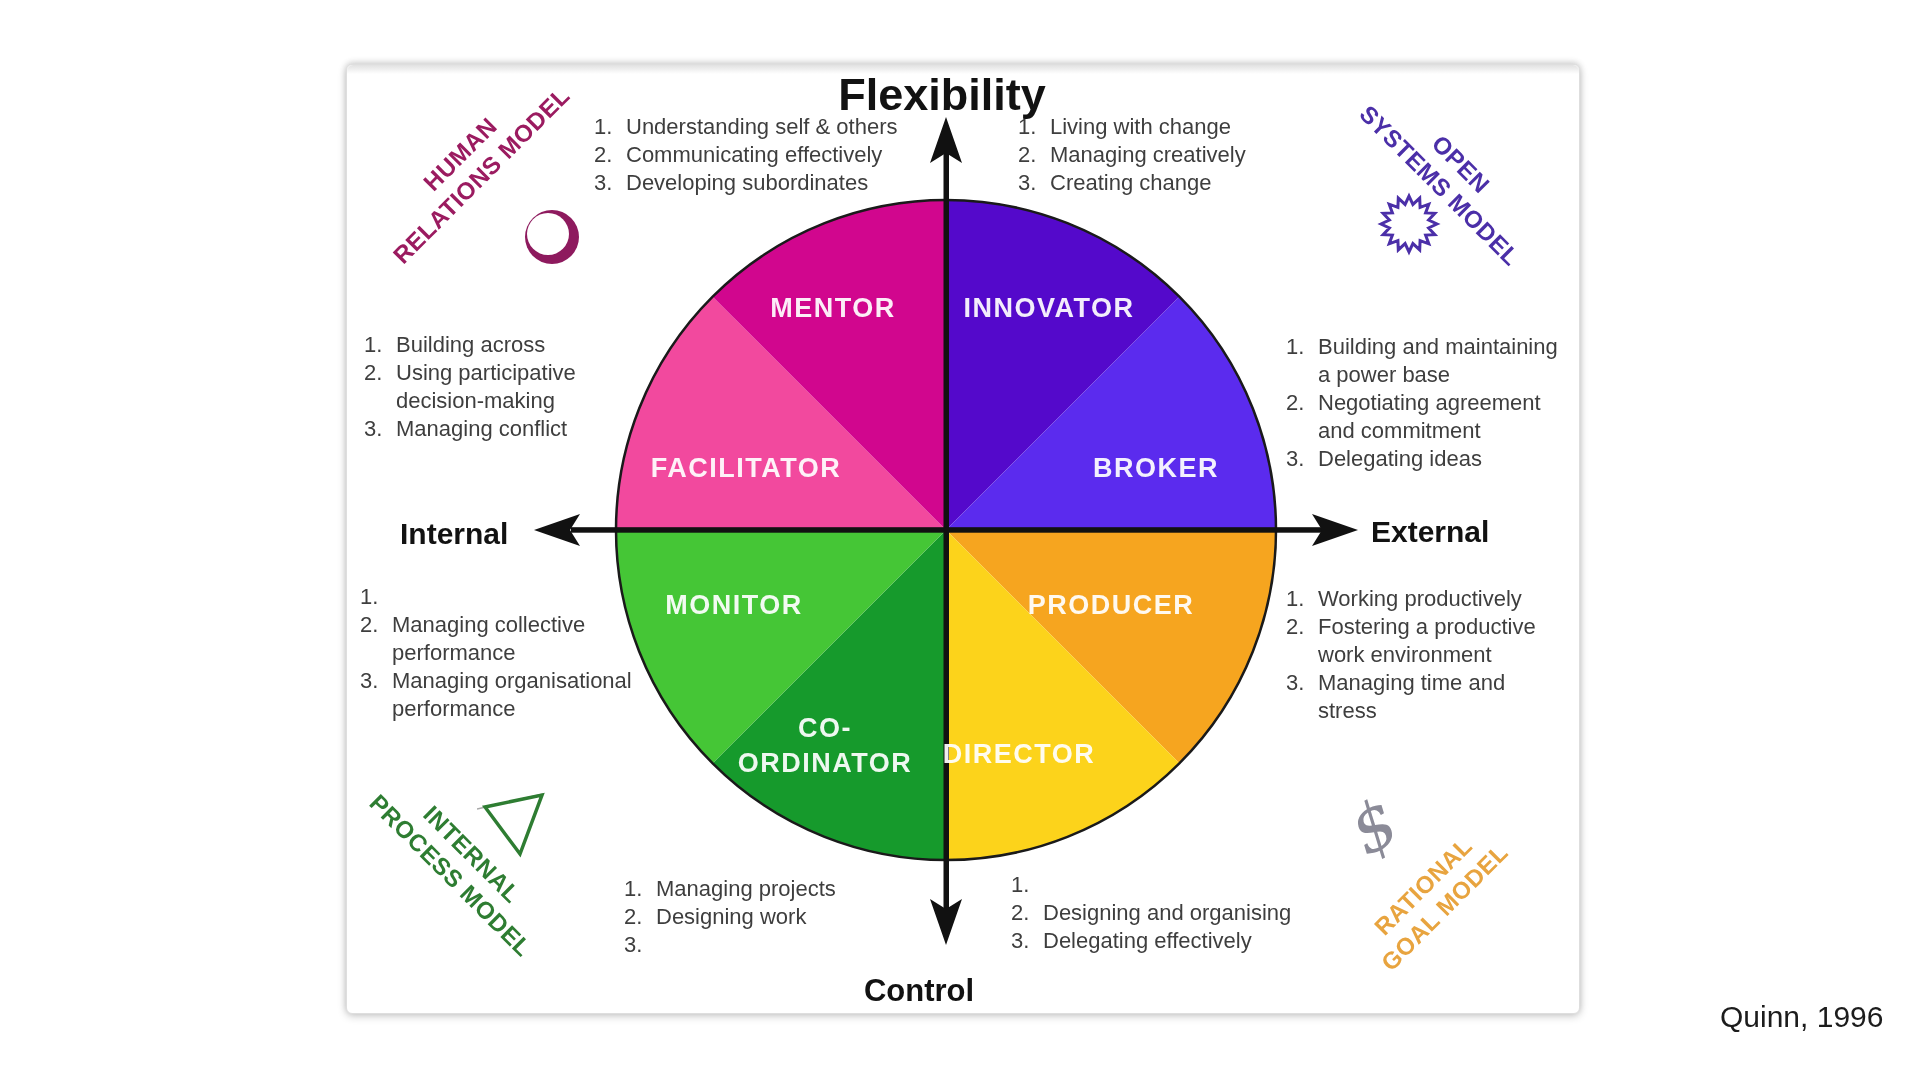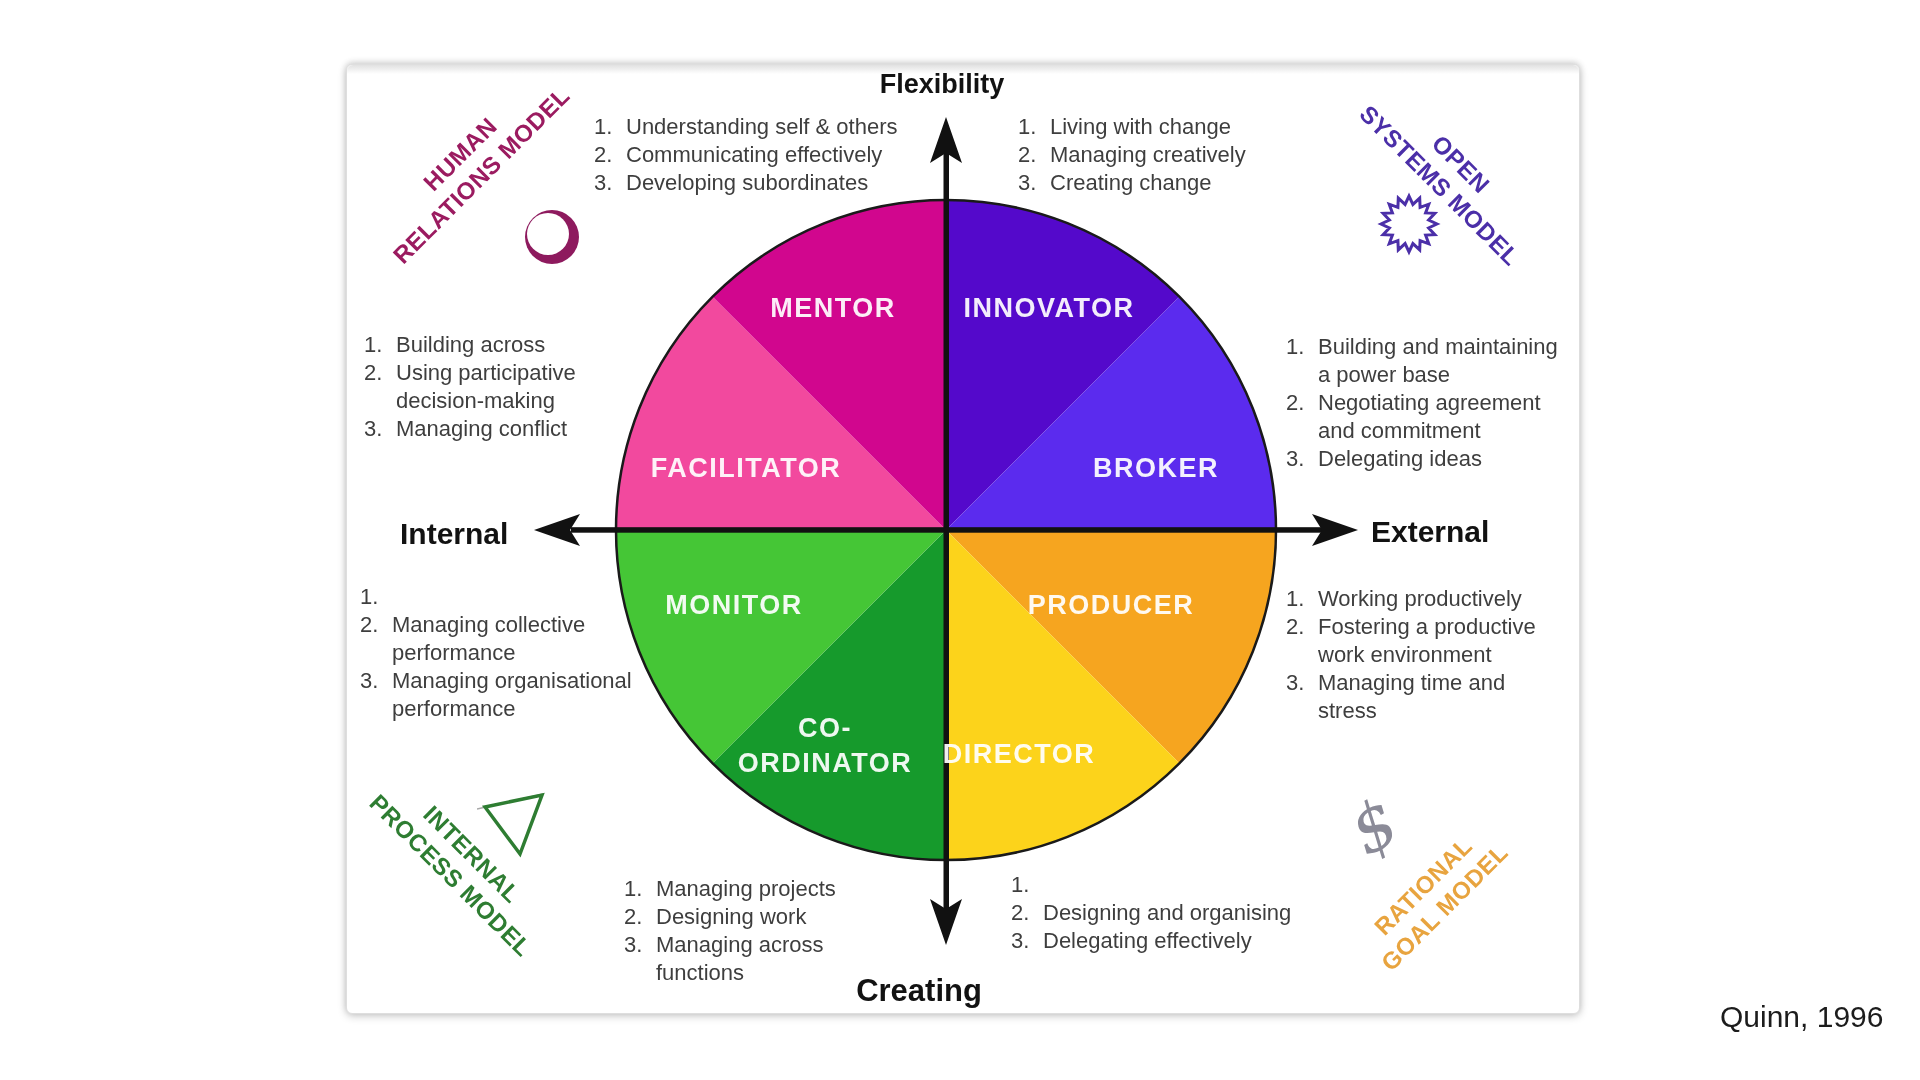--- a/index.html
+++ b/index.html
@@ -12,21 +12,21 @@
         background:linear-gradient(#c9c9c9,rgba(255,255,255,0));opacity:.55;pointer-events:none;}
   .abs{position:absolute;}
   svg{display:block;}
   
   .list{position:absolute;font-size:22px;line-height:28px;color:#3e3e3e;}
   .li{display:flex;}
   .num{flex:0 0 32px;}
   .txt{display:block;}
   
   .axis-label{position:absolute;font-weight:bold;color:#121212;white-space:nowrap;}
-  .ax-top{font-size:27px;transform:translateX(-50%);}
+  .ax-top{font-size:45px;transform:translateX(-50%);}
   .ax-bottom{font-size:31px;transform:translateX(-50%);}
   .ax-side{font-size:30px;}
   
   .model-label{position:absolute;font-weight:bold;font-size:24px;line-height:30px;
         letter-spacing:.5px;text-align:center;white-space:nowrap;}
   .rot-neg{transform:translate(-50%,-50%) rotate(-45deg);}
   .rot-pos{transform:translate(-50%,-50%) rotate(45deg);}
   .hr-col{color:#9B1B60;}
   .os-col{color:#4B2FA8;}
   .ip-col{color:#2E7D32;}
@@ -73,21 +73,21 @@
       <text class="sector-label" x="399" y="412">FACILITATOR</text>
       <text class="sector-label" x="809" y="412">BROKER</text>
       <text class="sector-label" x="387" y="549">MONITOR</text>
       <text class="sector-label" x="764" y="549">PRODUCER</text>
       <text class="sector-label" x="478" y="672">CO-</text>
       <text class="sector-label" x="478" y="707">ORDINATOR</text>
       <text class="sector-label" x="672" y="698">DIRECTOR</text>
     </svg>
 
     <div class="axis-label ax-top" style="left:595px;top:4px">Flexibility</div>
-    <div class="axis-label ax-bottom" style="left:572px;top:908px">Creating</div>
+    <div class="axis-label ax-bottom" style="left:572px;top:908px">Control</div>
     <div class="axis-label ax-side" style="left:53px;top:452px">Internal</div>
     <div class="axis-label ax-side" style="left:1024px;top:450px">External</div>
 
     <div class="model-label hr-col rot-neg" style="left:124px;top:100px">
       <div>HUMAN</div>
       <div>RELATIONS MODEL</div>
     </div>
     <div class="model-label os-col rot-pos" style="left:1103px;top:110px">
       <div>OPEN</div>
       <div>SYSTEMS MODEL</div>
@@ -207,21 +207,20 @@
       <div class="li">
           <span class="num">1.</span>
           <span class="txt">Managing projects</span>
         </div>
       <div class="li">
           <span class="num">2.</span>
           <span class="txt">Designing work</span>
         </div>
       <div class="li">
           <span class="num">3.</span>
-          <span class="txt">Managing across functions</span>
         </div>
     </div>
 
     <div class="list" style="left:664px;top:806px;width:296px">
       <div class="li">
           <span class="num">1.</span>
         </div>
       <div class="li">
           <span class="num">2.</span>
           <span class="txt">Designing and organising</span>

